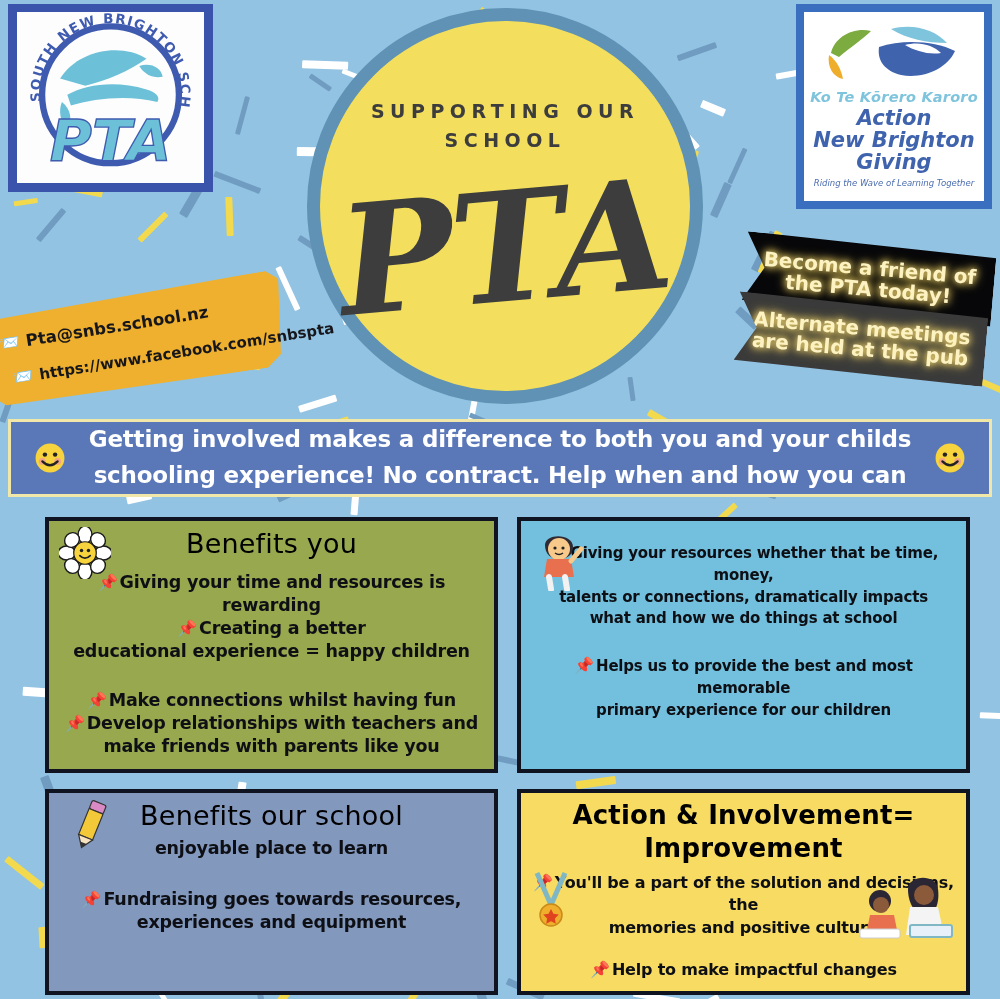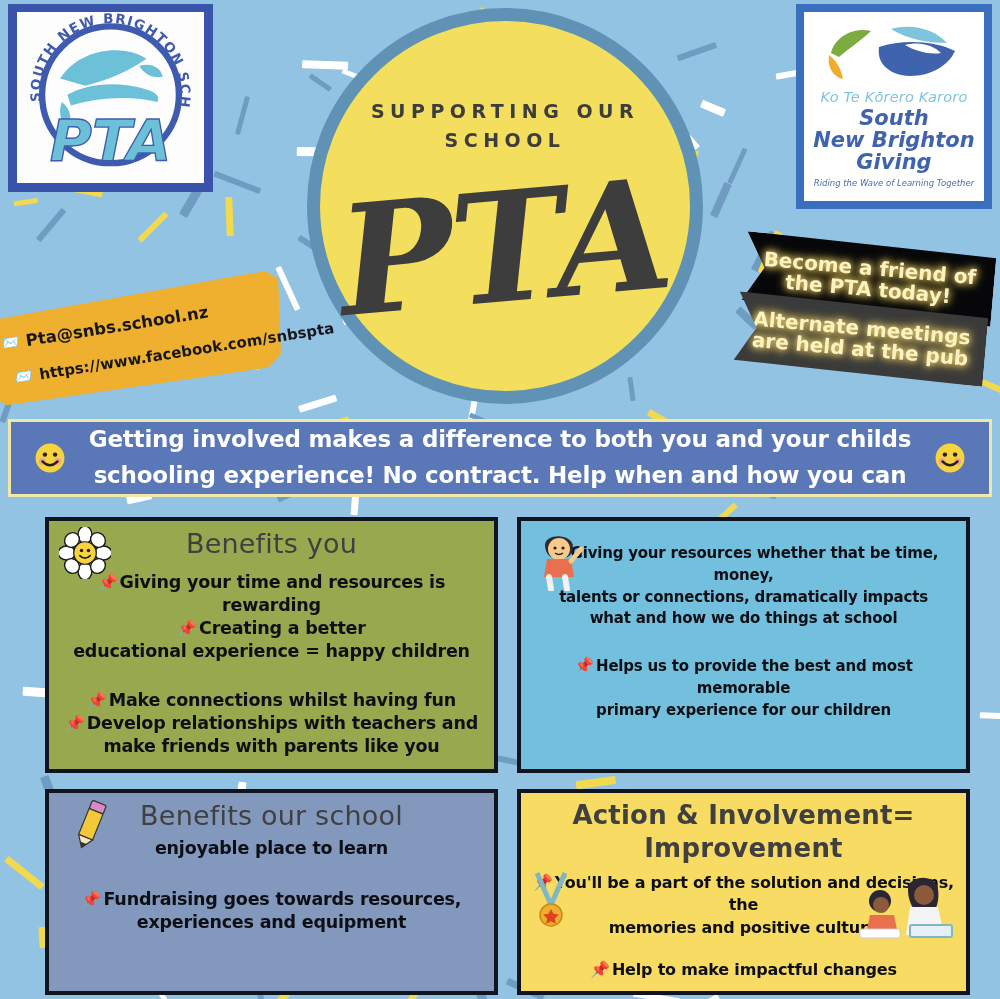--- a/index.html
+++ b/index.html
@@ -30,21 +30,21 @@
     position:absolute;right:8px;top:4px;width:196px;height:205px;
     background:#3a6fc0;z-index:6;
   }
   .school-logo .inner{
     position:absolute;left:8px;top:8px;right:8px;bottom:8px;background:#fff;
     display:flex;flex-direction:column;align-items:center;overflow:hidden;
   }
   .sl-mark{width:150px;height:70px;margin-top:5px;}
   .sl-maori{
     font-family:"DejaVu Sans", sans-serif;font-style:italic;font-size:14.5px;
-    color:#7fc4dd;font-weight:400;letter-spacing:.2px;margin-top:2px;
+    color:#7fc4dd;font-weight:700;letter-spacing:.2px;margin-top:2px;
   }
   .sl-name{
     font-family:"DejaVu Sans", sans-serif;font-style:italic;font-weight:bold;
     color:#3f63ad;font-size:21px;line-height:1.04;text-align:center;margin-top:3px;
   }
   .sl-tag{
     font-family:"DejaVu Sans", sans-serif;font-style:italic;font-size:8.5px;
     color:#4a6cb0;margin-top:5px;text-align:center;
   }
 
@@ -118,21 +118,21 @@
     position:relative;border:4px solid #0f1420;box-sizing:border-box;
     padding:6px 12px 4px;overflow:hidden;
   }
   .card.green{background:#97a84f;}
   .card.cyan{background:#72c0dd;}
   .card.slate{background:#8398bd;}
   .card.yellow{background:#f7db62;}
 
   .card h2{
     margin:0;text-align:center;
-    font-family:"DejaVu Sans", sans-serif;font-weight:normal;color:#404040;
+    font-family:"DejaVu Sans", sans-serif;font-weight:normal;color:#000000;
     font-size:27px;line-height:1.25;letter-spacing:.2px;
   }
   .card.yellow h2{font-size:26px;font-weight:bold;}
   .card .body{text-align:center;color:#0d0f14;}
   .card .line{
     font-family:"DejaVu Sans", sans-serif;font-weight:bold;
     font-size:17.5px;line-height:1.32;letter-spacing:-.2px;
   }
   .card.cyan .line{font-size:15px;line-height:1.45;}
   .card.yellow .line{font-size:16px;line-height:1.4;}
@@ -327,21 +327,21 @@
     <div class="inner">
       <svg class="sl-mark" viewBox="0 0 150 70">
         <path d="M12,36 C16,20 34,10 52,14 C44,22 32,30 20,40 Z" fill="#7cab3f"></path>
         <path d="M10,38 C8,50 14,60 24,62 C22,52 18,44 10,38 Z" fill="#efad2c"></path>
         <path d="M72,12 C92,6 116,12 128,26 C108,26 88,22 72,12 Z" fill="#7fc4dd"></path>
         <path d="M60,30 C84,22 116,24 136,34 C128,52 104,62 82,58 C66,54 58,44 60,30 Z" fill="#3f63ad"></path>
         <path d="M86,28 C100,24 114,28 122,36 C110,38 96,34 86,28 Z" fill="#ffffff"></path>
       </svg>
       <div class="sl-maori">Ko Te Kōrero Karoro</div>
       <div class="sl-name">
-        <div>South</div>
+        <div>Action</div>
         <div>New Brighton</div>
         <div>Giving</div>
       </div>
       <div class="sl-tag">Riding the Wave of Learning Together</div>
     </div>
   </div>
 
   <div class="circle">
     <div class="circ-sub">SUPPORTING OUR SCHOOL</div>
     <div class="circ-title">PTA</div>

